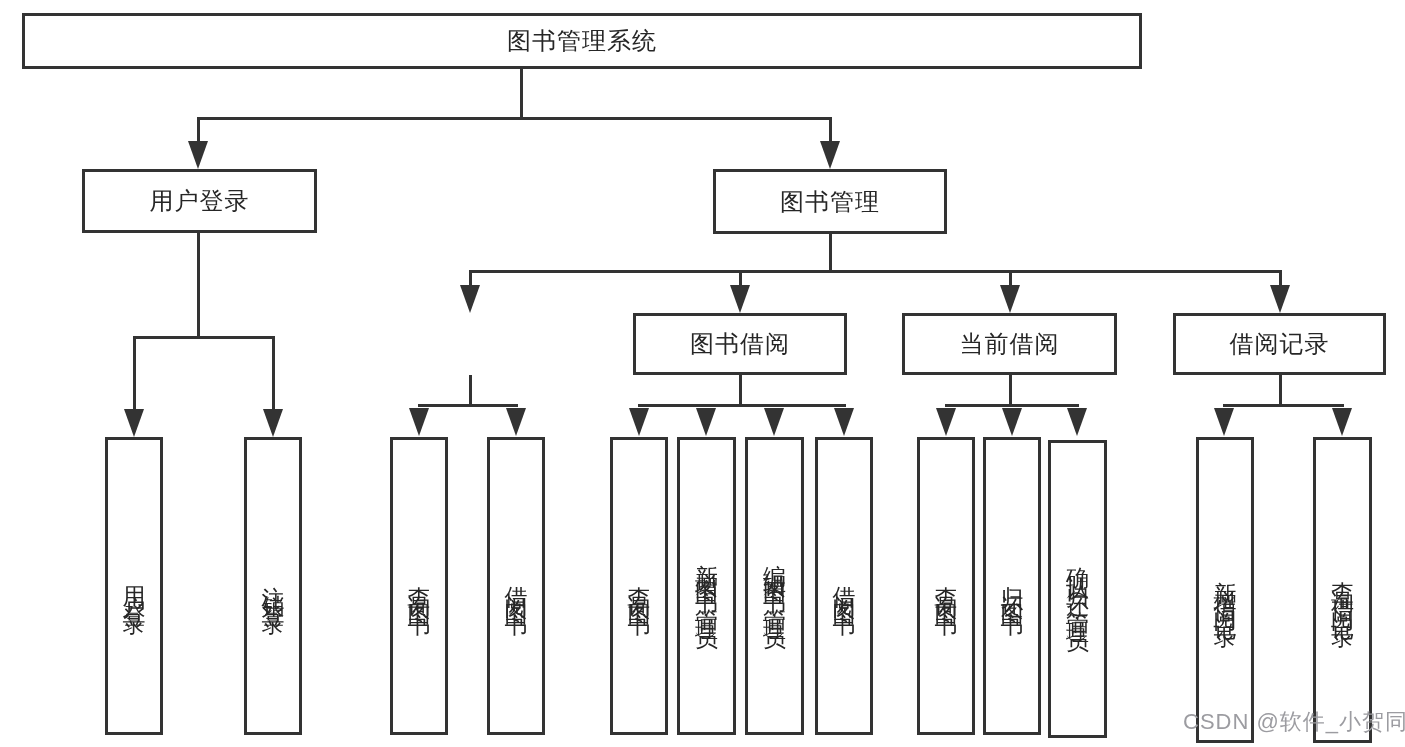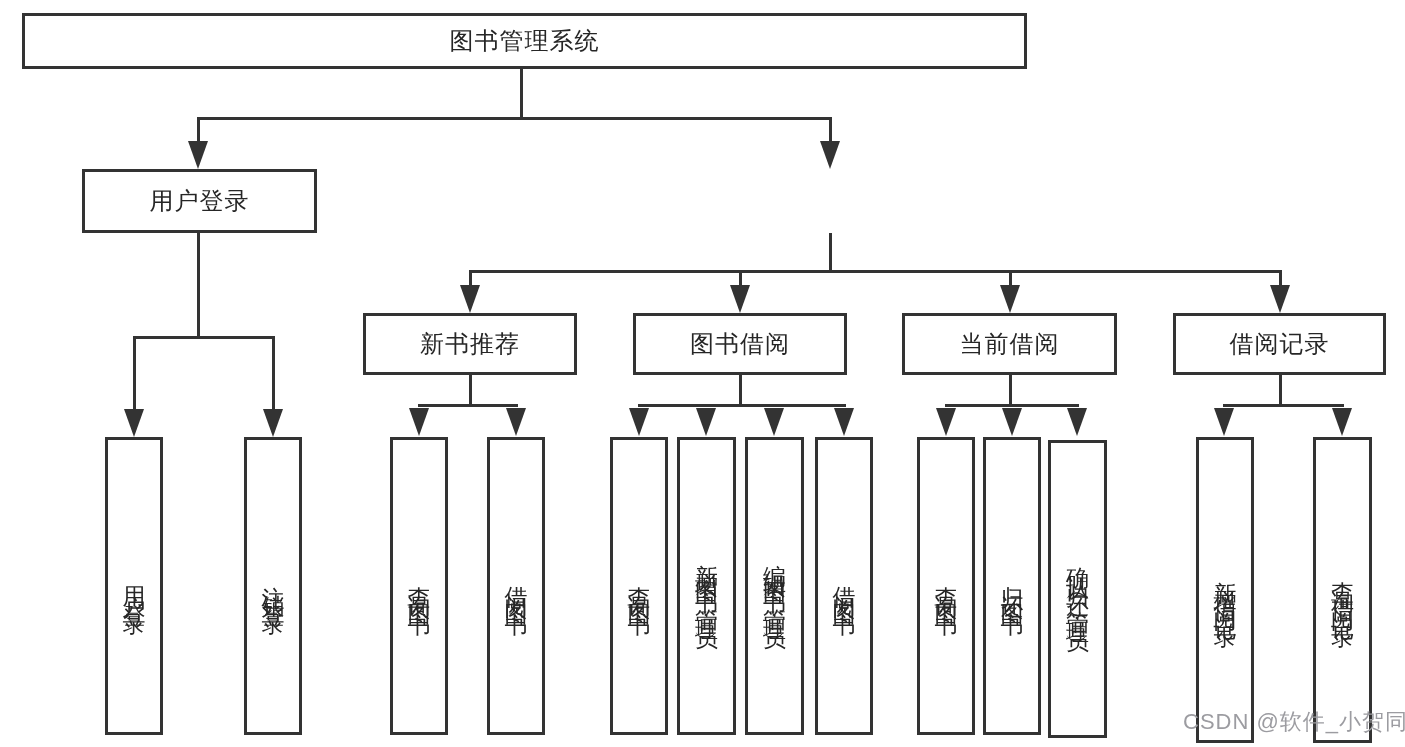--- a/index.html
+++ b/index.html
@@ -55,58 +55,58 @@
     color: #9c9ca1;
     white-space: nowrap;
     letter-spacing: 1px;
   }
 </style>
 </head>
 <body>
 
 <div class="canvas">
 
-  <div class="box" style="left:22px; top:13px; width:1005px; height:56px;">
+  <div class="box" style="left:22px; top:13px; width:1120px; height:56px;">
     <span class="hlabel">图书管理系统</span>
   </div>
 
   <div class="vline" style="left:520px; top:69px; height:51px;"></div>
 
   <div class="hline" style="left:197px; top:117px; width:635px;"></div>
 
   <div class="vline" style="left:197px; top:119px; height:24px;"></div>
   <div class="arrow" style="left:188px; top:141px;"></div>
   <div class="vline" style="left:829px; top:119px; height:24px;"></div>
   <div class="arrow" style="left:820px; top:141px;"></div>
 
   <div class="box" style="left:82px; top:169px; width:235px; height:64px;">
     <span class="hlabel">用户登录</span>
+  </div>
+  <div class="box" style="left:713px; top:169px; width:234px; height:65px;">
+    <span class="hlabel">图书管理</span>
   </div>
 
   <div class="vline" style="left:197px; top:233px; height:106px;"></div>
   <div class="hline" style="left:133px; top:336px; width:142px;"></div>
   <div class="vline" style="left:133px; top:338px; height:72px;"></div>
   <div class="arrow" style="left:124px; top:409px;"></div>
   <div class="vline" style="left:272px; top:338px; height:72px;"></div>
   <div class="arrow" style="left:263px; top:409px;"></div>
 
   <div class="vline" style="left:829px; top:233px; height:39px;"></div>
   <div class="hline" style="left:469px; top:270px; width:813px;"></div>
   <div class="vline" style="left:469px; top:272px; height:15px;"></div>
   <div class="arrow" style="left:460px; top:285px;"></div>
   <div class="vline" style="left:739px; top:272px; height:15px;"></div>
   <div class="arrow" style="left:730px; top:285px;"></div>
   <div class="vline" style="left:1009px; top:272px; height:15px;"></div>
   <div class="arrow" style="left:1000px; top:285px;"></div>
   <div class="vline" style="left:1279px; top:272px; height:15px;"></div>
   <div class="arrow" style="left:1270px; top:285px;"></div>
 
-  <div class="box" style="left:363px; top:313px; width:214px; height:62px;">
-    <span class="hlabel">新书推荐</span>
-  </div>
   <div class="box" style="left:902px; top:313px; width:215px; height:62px;">
     <span class="hlabel">当前借阅</span>
   </div>
   <div class="box" style="left:633px; top:313px; width:214px; height:62px;">
     <span class="hlabel">图书借阅</span>
   </div>
   <div class="box" style="left:1173px; top:313px; width:213px; height:62px;">
     <span class="hlabel">借阅记录</span>
   </div>
 

